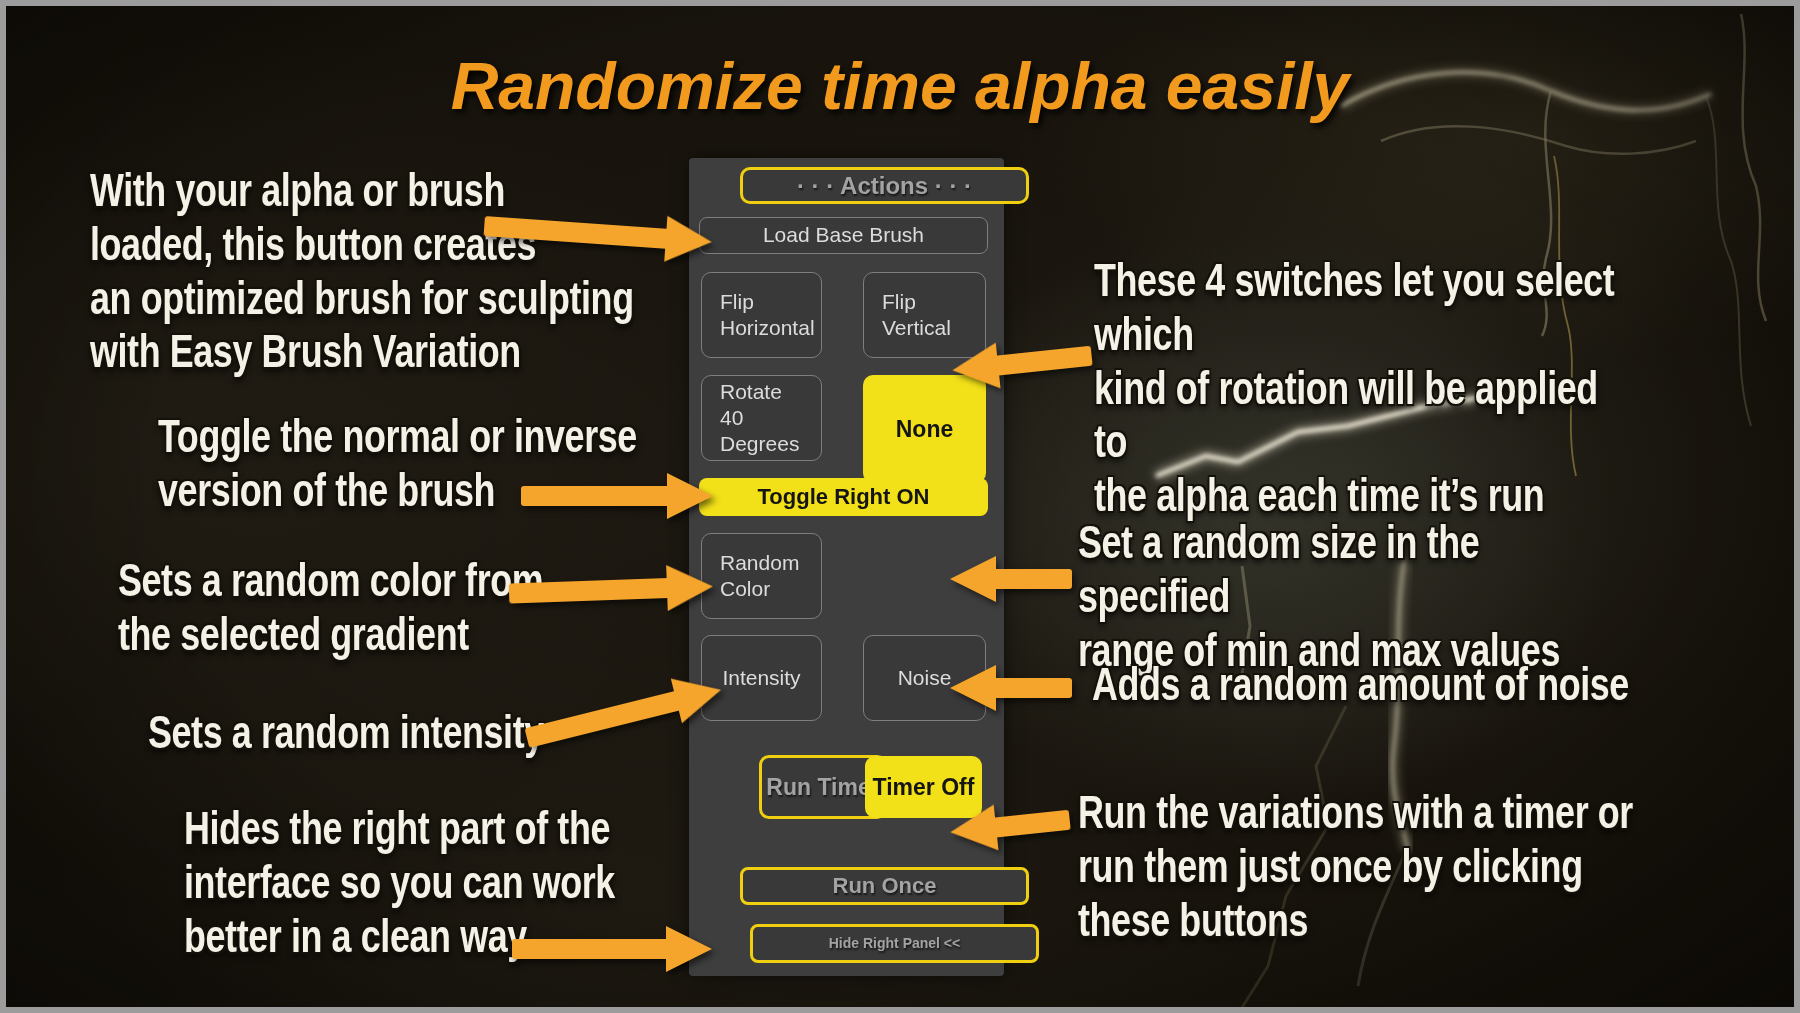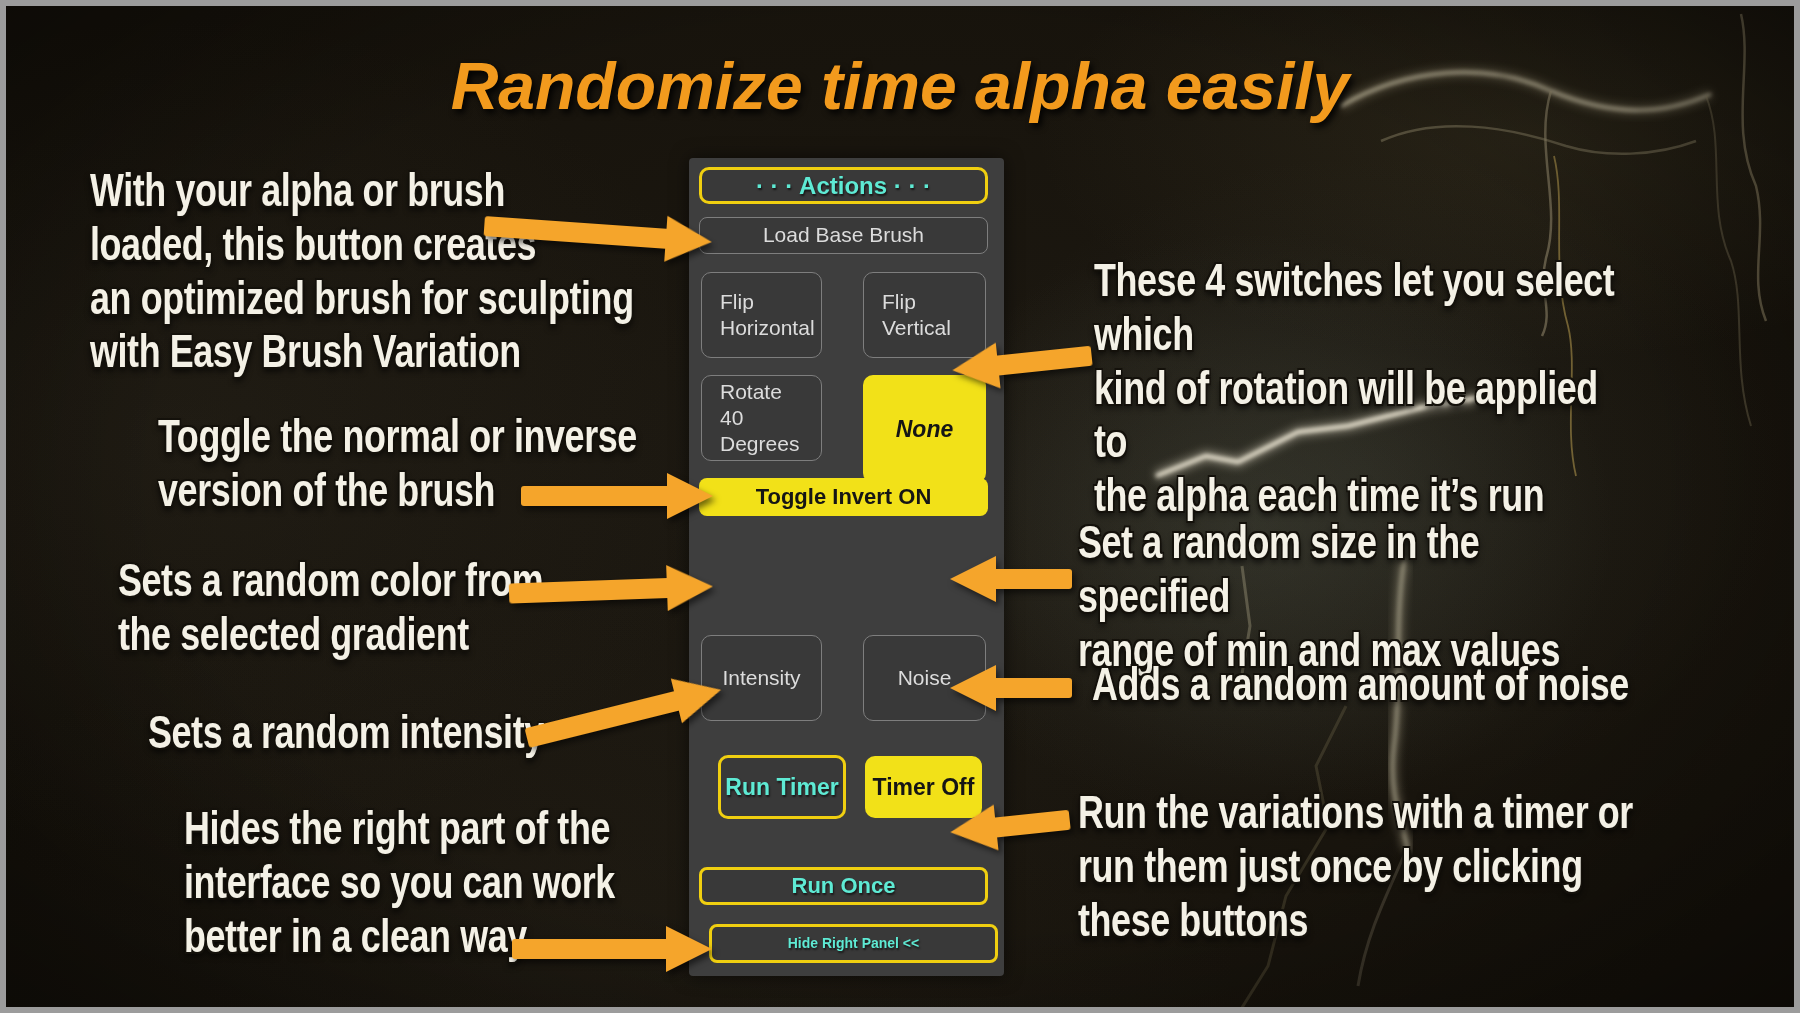--- a/index.html
+++ b/index.html
@@ -33,22 +33,22 @@
   }
   .btn{
     position:absolute;box-sizing:border-box;display:flex;align-items:center;justify-content:center;
     border-radius:8px;font-size:21px;color:#dcdcdc;white-space:pre-line;line-height:1.25;
     cursor:default;
   }
   .dark{background:#393939;border:2px solid #7e7e7e;}
   .sq{border-radius:10px;}
   .tleft{justify-content:flex-start;text-align:left;padding-left:18px;}
   .yfill{background:#f2e118;color:#151515;font-weight:bold;border:none;}
-  .yline{background:#393939;border:3px solid #f0cf10;color:#5eead4;font-weight:bold;
-         text-shadow:1px 2px 2px rgba(0,0,0,0.6);}
+  .yline{background:#393939;border:3px solid #f0cf10;color:#a3a3a3;font-weight:bold;
+         text-shadow:1px 2px 2px rgba(0,0,0,0.6);margin-left:41px;}
   .hdrbtn{font-size:24px;border-radius:10px;}
 
   .note{
     position:absolute;z-index:3;color:#f4f1e6;font-weight:bold;font-size:46px;line-height:1.17;
     white-space:pre-line;transform:scaleX(0.78);transform-origin:0 0;letter-spacing:-0.5px;
     text-shadow:2px 2px 0 #14110b,-2px 2px 0 #14110b,2px -2px 0 #14110b,-2px -2px 0 #14110b,0 4px 7px rgba(0,0,0,0.85);
   }
 
   .arrow{position:absolute;z-index:4;height:46px;filter:drop-shadow(3px 4px 3px rgba(0,0,0,0.55));}
   .arrow .tail{position:absolute;top:13px;height:20px;background:#f5a52b;border-radius:3px;}
@@ -100,24 +100,26 @@
     <div class="btn yline hdrbtn" style="left:10px;top:9px;width:289px;height:37px;">· · · Actions · · ·</div>
     <div class="btn dark" style="left:10px;top:59px;width:289px;height:37px;border-width:1.5px;">Load Base Brush</div>
 
     <div class="btn dark sq tleft" style="left:12px;top:114px;width:121px;height:86px;border-width:1.5px;">Flip
 Horizontal</div>
     <div class="btn dark sq tleft" style="left:174px;top:114px;width:123px;height:86px;border-width:1.5px;">Flip
 Vertical</div>
 
     <div class="btn dark sq tleft" style="left:12px;top:217px;width:121px;height:86px;border-width:1.5px;">Rotate
 40 Degrees</div>
-    <div class="btn yfill sq" style="left:174px;top:217px;width:123px;height:108px;font-size:23px;font-style:italic;">None</div>
+    <div class="btn yfill sq" style="left:174px;top:217px;width:123px;height:108px;font-size:23px;">None</div>
 
-    <div class="btn yfill" style="left:10px;top:320px;width:289px;height:38px;font-size:22px;">Toggle Invert ON</div>
+    <div class="btn yfill" style="left:10px;top:320px;width:289px;height:38px;font-size:22px;">Toggle Right ON</div>
 
+    <div class="btn dark sq tleft" style="left:12px;top:375px;width:121px;height:86px;border-width:1.5px;">Random
+Color</div>
 
     <div class="btn dark sq" style="left:12px;top:477px;width:121px;height:86px;border-width:1.5px;">Intensity</div>
     <div class="btn dark sq" style="left:174px;top:477px;width:123px;height:86px;border-width:1.5px;">Noise</div>
 
     <div class="btn yline sq" style="left:29px;top:597px;width:128px;height:64px;font-size:23px;">Run Timer</div>
     <div class="btn yfill sq" style="left:176px;top:598px;width:117px;height:62px;font-size:23px;">Timer Off</div>
 
     <div class="btn yline" style="left:10px;top:709px;width:289px;height:38px;font-size:22px;">Run Once</div>
 
     <div class="btn yline" style="left:20px;top:766px;width:289px;height:39px;font-size:14px;">Hide Right Panel &lt;&lt;</div>

